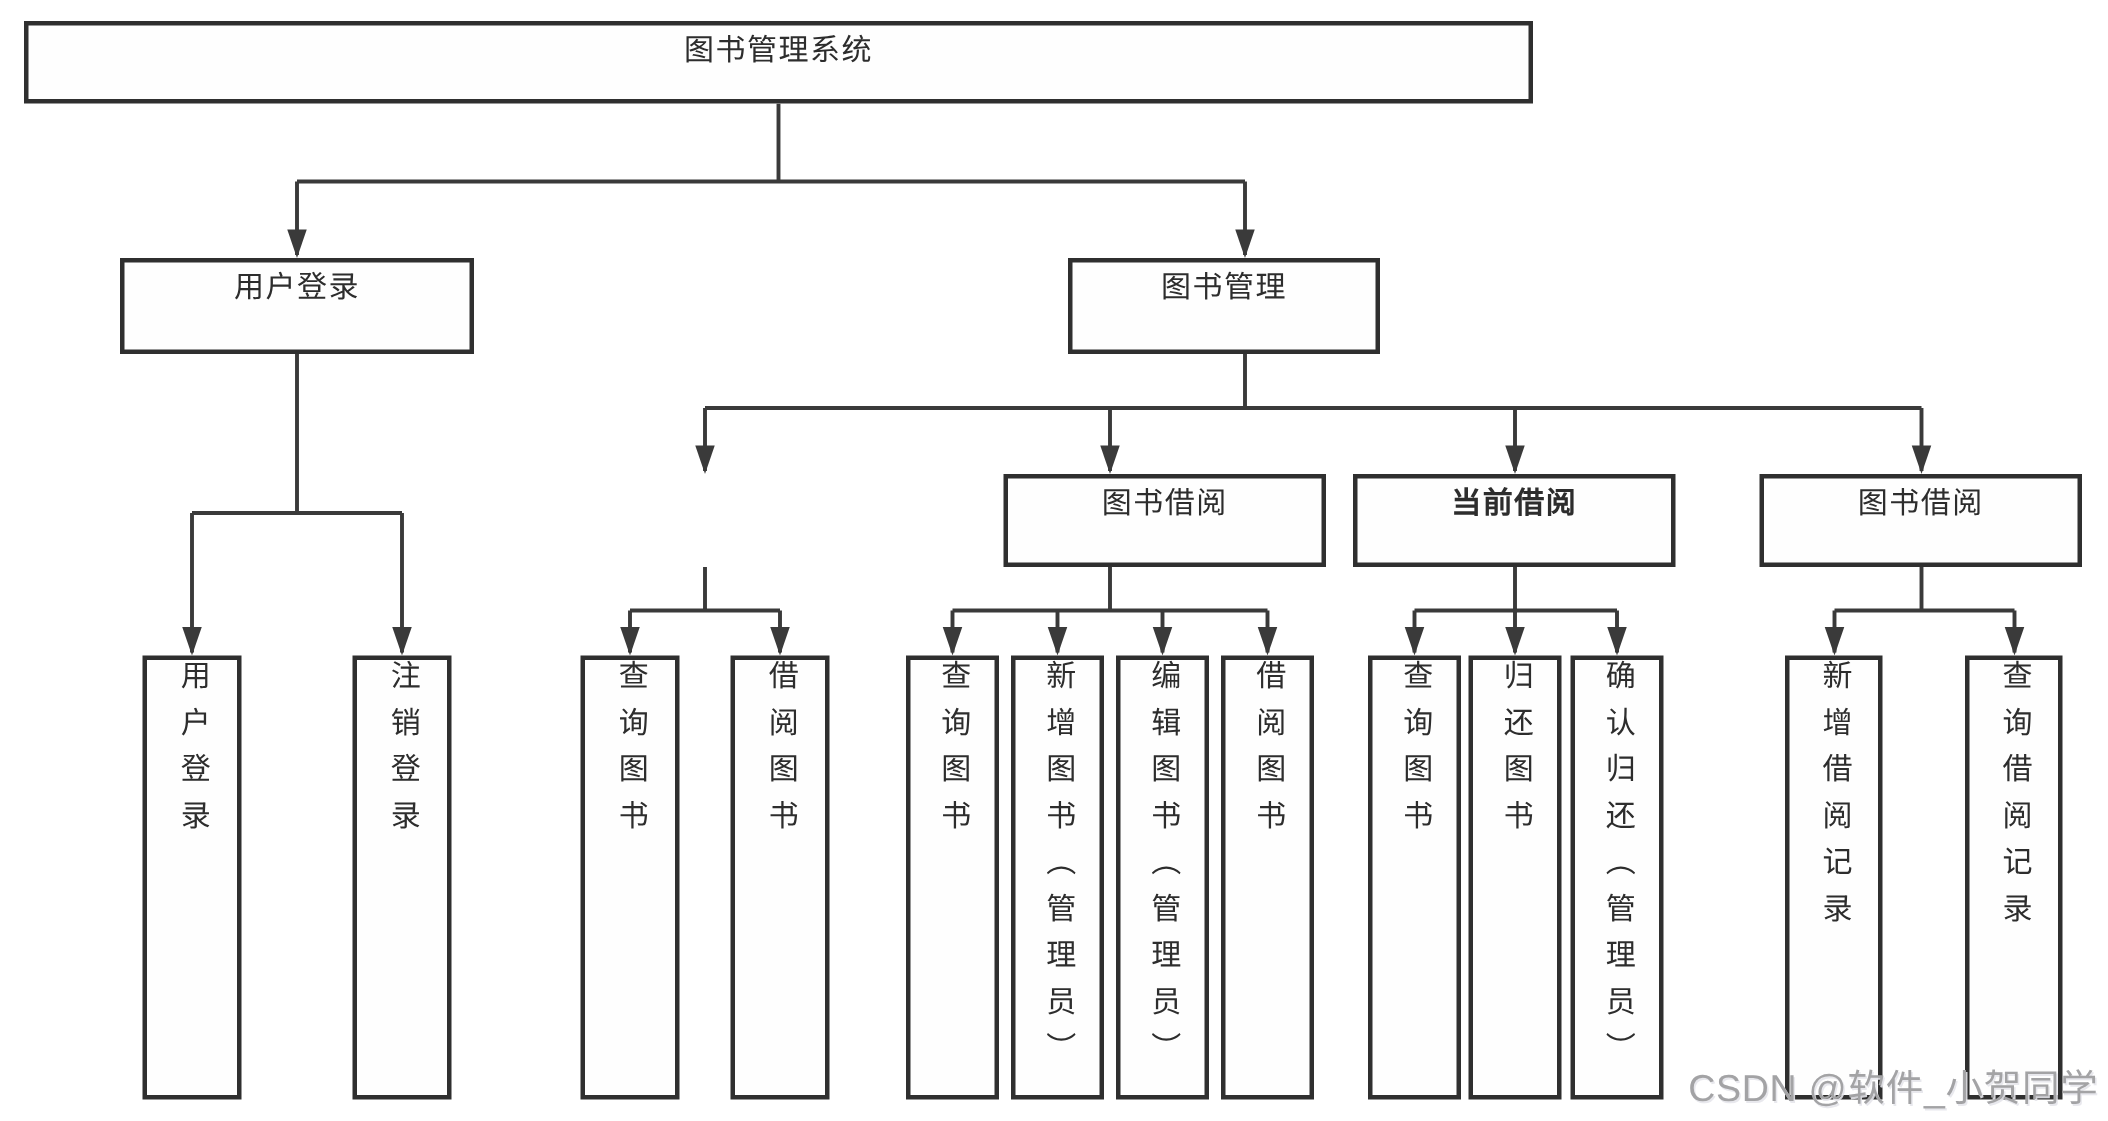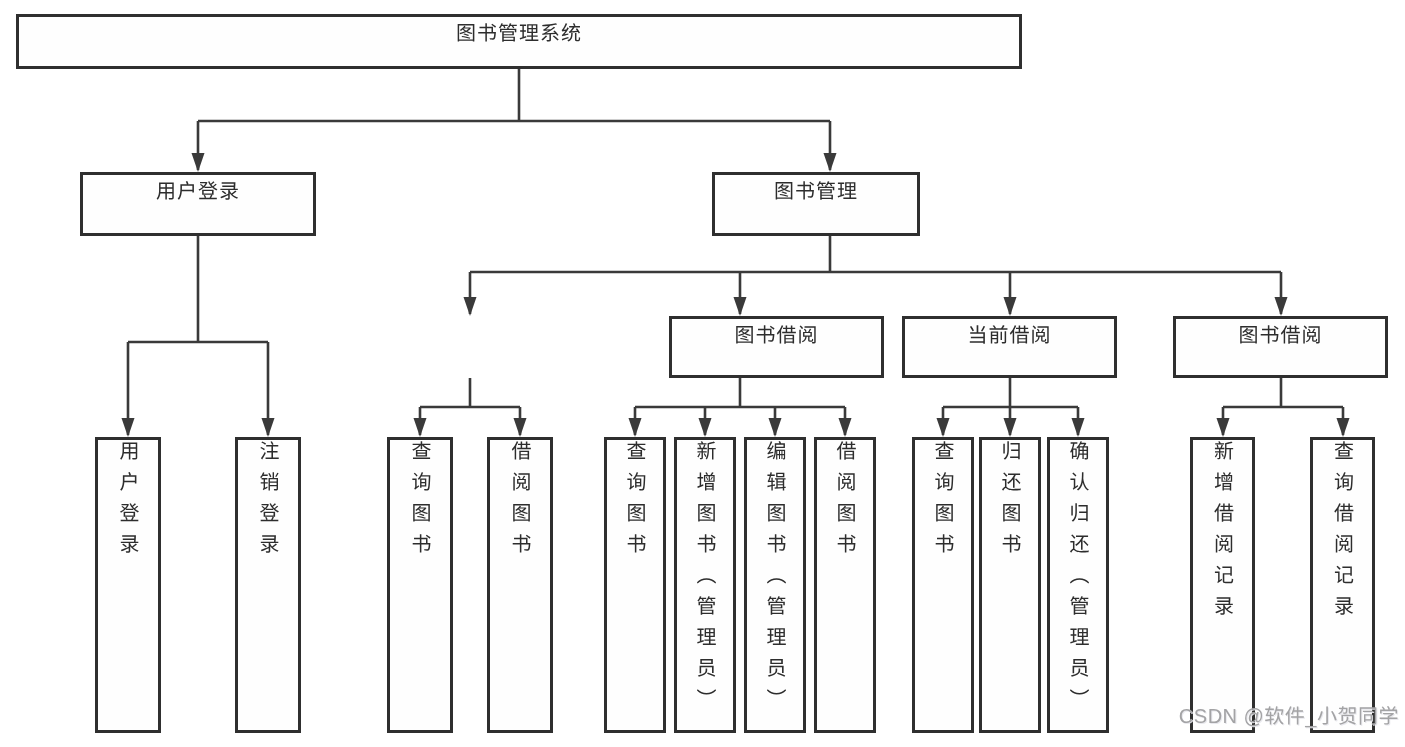--- a/index.html
+++ b/index.html
@@ -38,22 +38,22 @@
   .box .vtext {
     writing-mode: vertical-rl;
     text-orientation: mixed;
     letter-spacing: 11px;
     line-height: 1;
     font-size: 20px;
   }
   .watermark {
     position: absolute;
     right: 6px;
-    bottom: 18px;
-    font-size: 20px;
+    bottom: 6px;
+    font-size: 25px;
     color: #a3a3a5;
     letter-spacing: 0.5px;
     text-shadow: 1px 1px 0 rgba(230,230,235,0.9);
     white-space: nowrap;
   }
 </style>
 </head>
 <body>
 
 <div class="canvas">
@@ -105,21 +105,21 @@
   <div class="box" style="left:80px; top:172px; width:236px; height:64px;">
     <span>用户登录</span>
   </div>
   <div class="box" style="left:712px; top:172px; width:208px; height:64px;">
     <span>图书管理</span>
   </div>
 
   <div class="box" style="left:632px; top:316px; width:215px; height:62px;margin-left:37px;">
     <span>图书借阅</span>
   </div>
-  <div class="box" style="left:902px; top:316px; width:215px; height:62px;">
+  <div class="box" style="left:902px; top:316px; width:215px; height:62px;font-weight:bold;">
     <span>当前借阅</span>
   </div>
   <div class="box" style="left:1173px; top:316px; width:215px; height:62px;">
     <span>图书借阅</span>
   </div>
 
   <div class="box" style="left:95px; top:437px; width:66px; height:296px;">
     <span class="vtext">用户登录</span>
   </div>
   <div class="box" style="left:235px; top:437px; width:66px; height:296px;">

